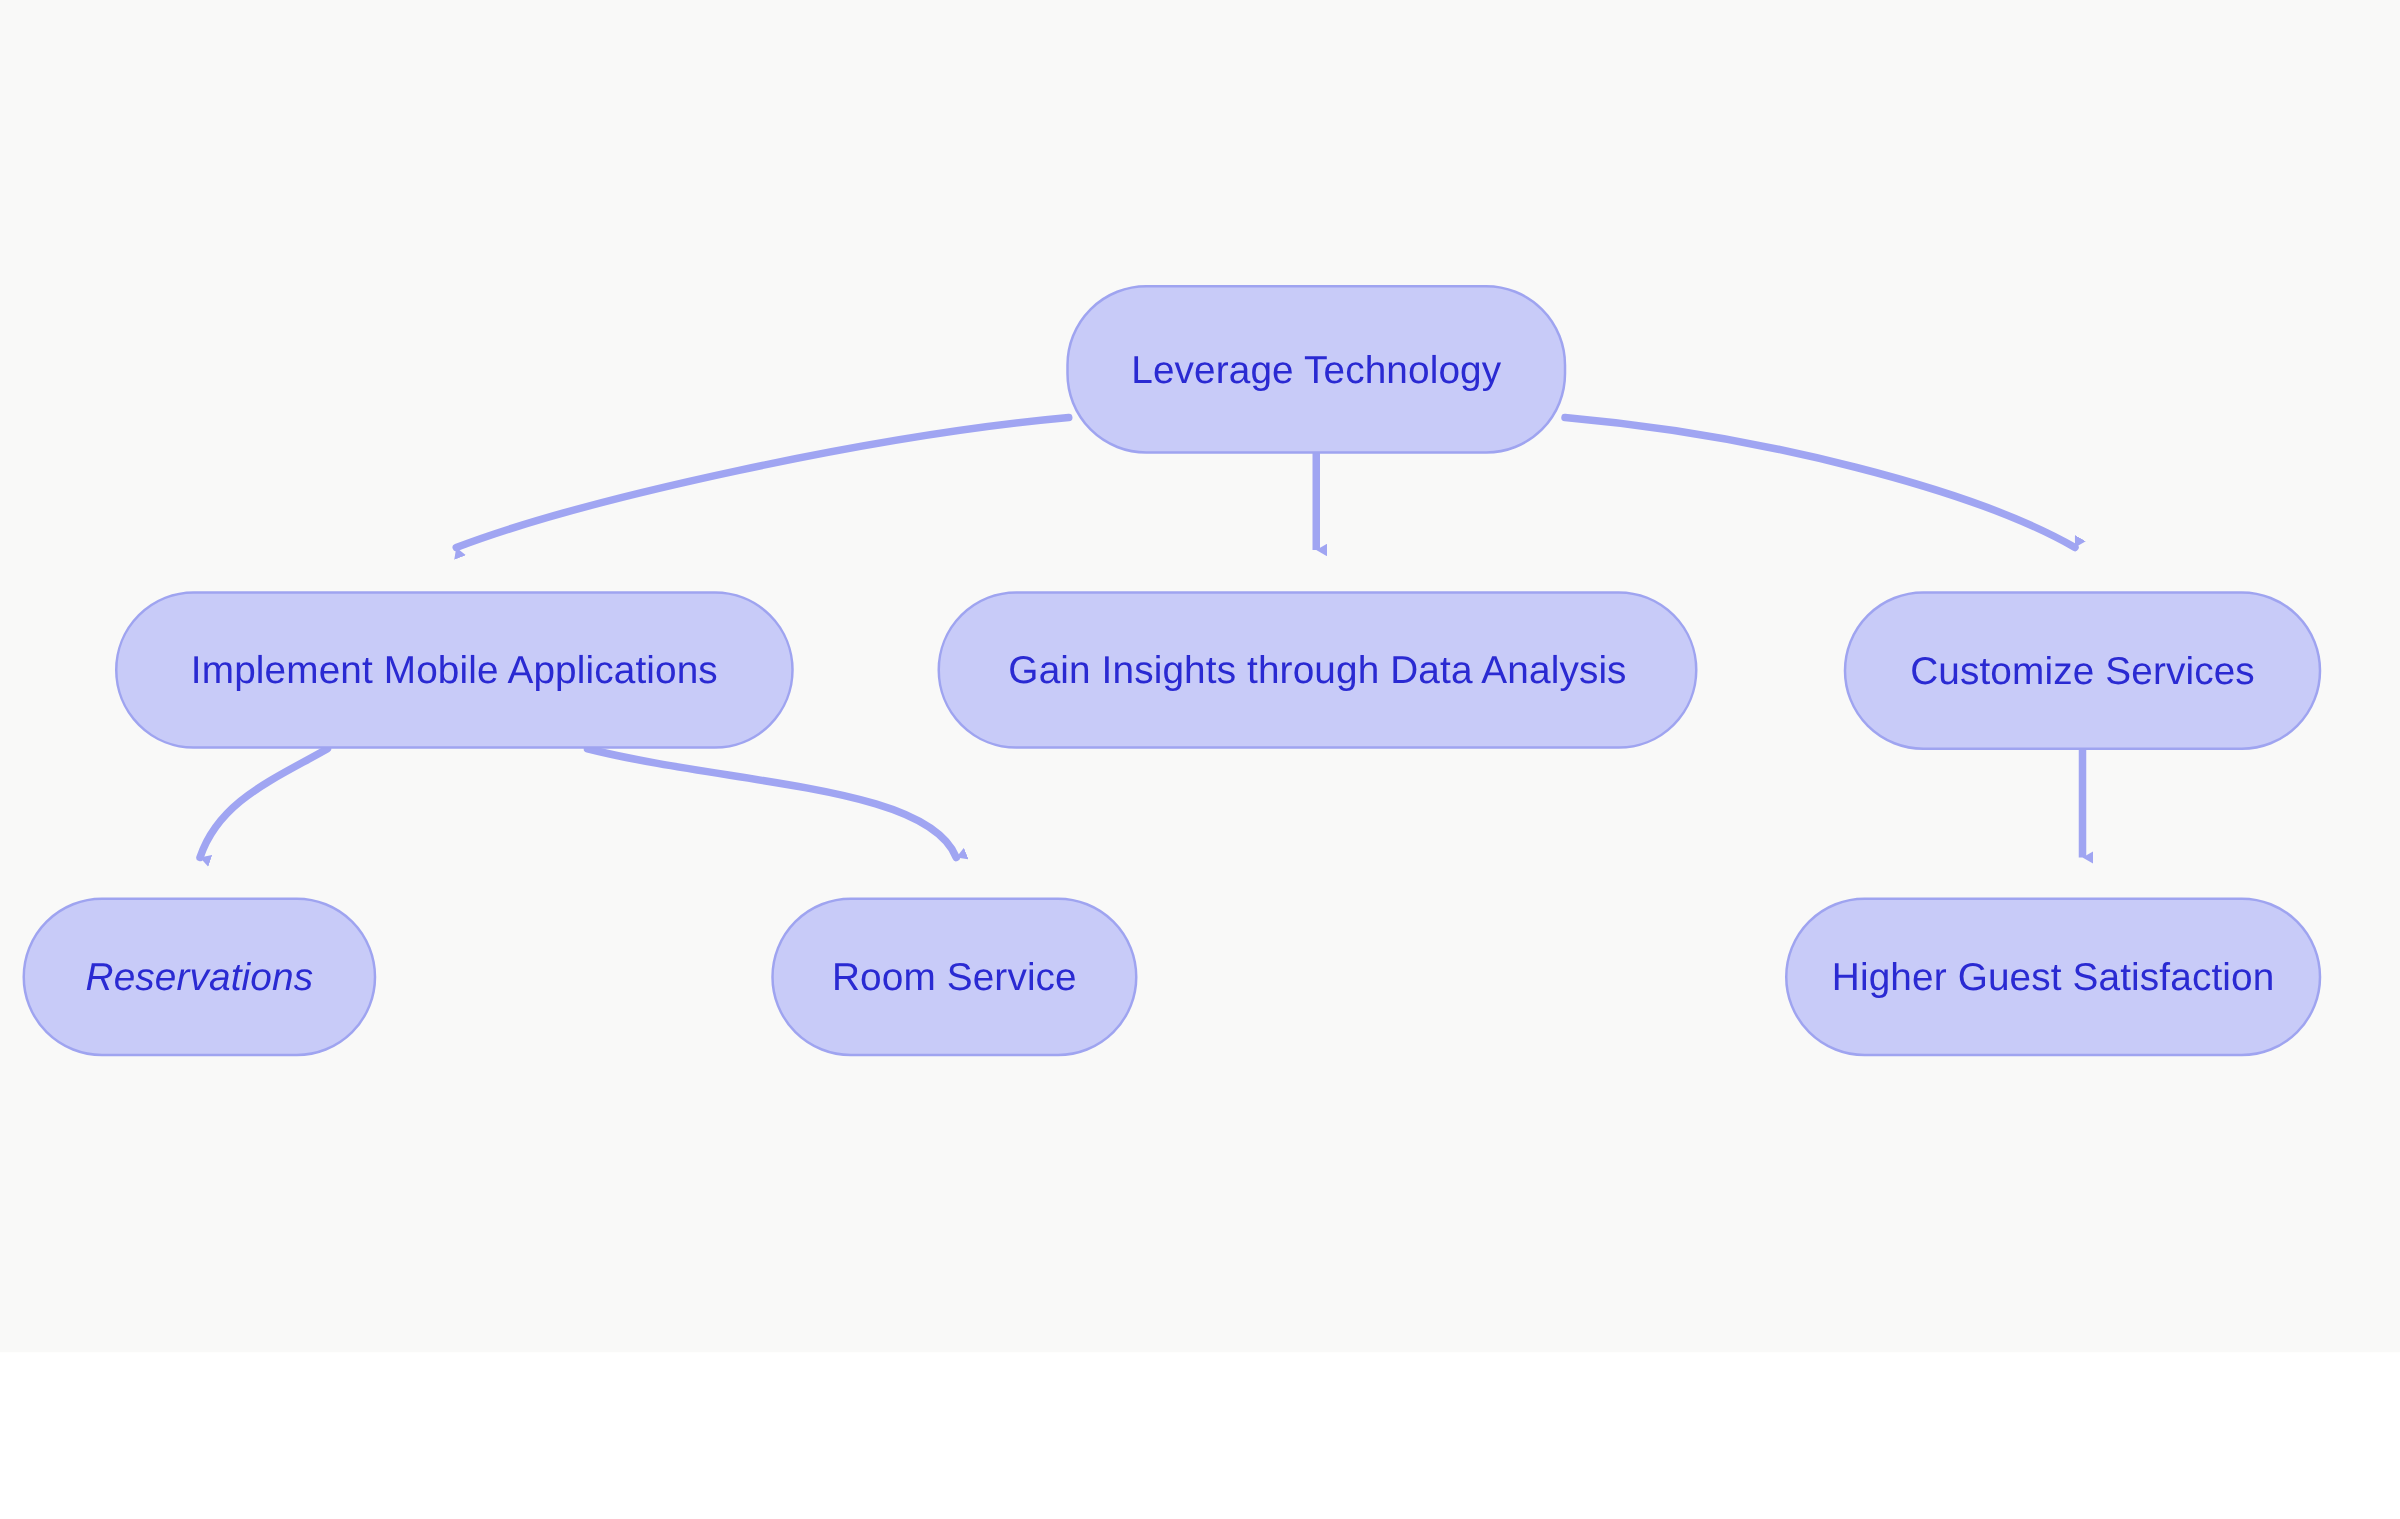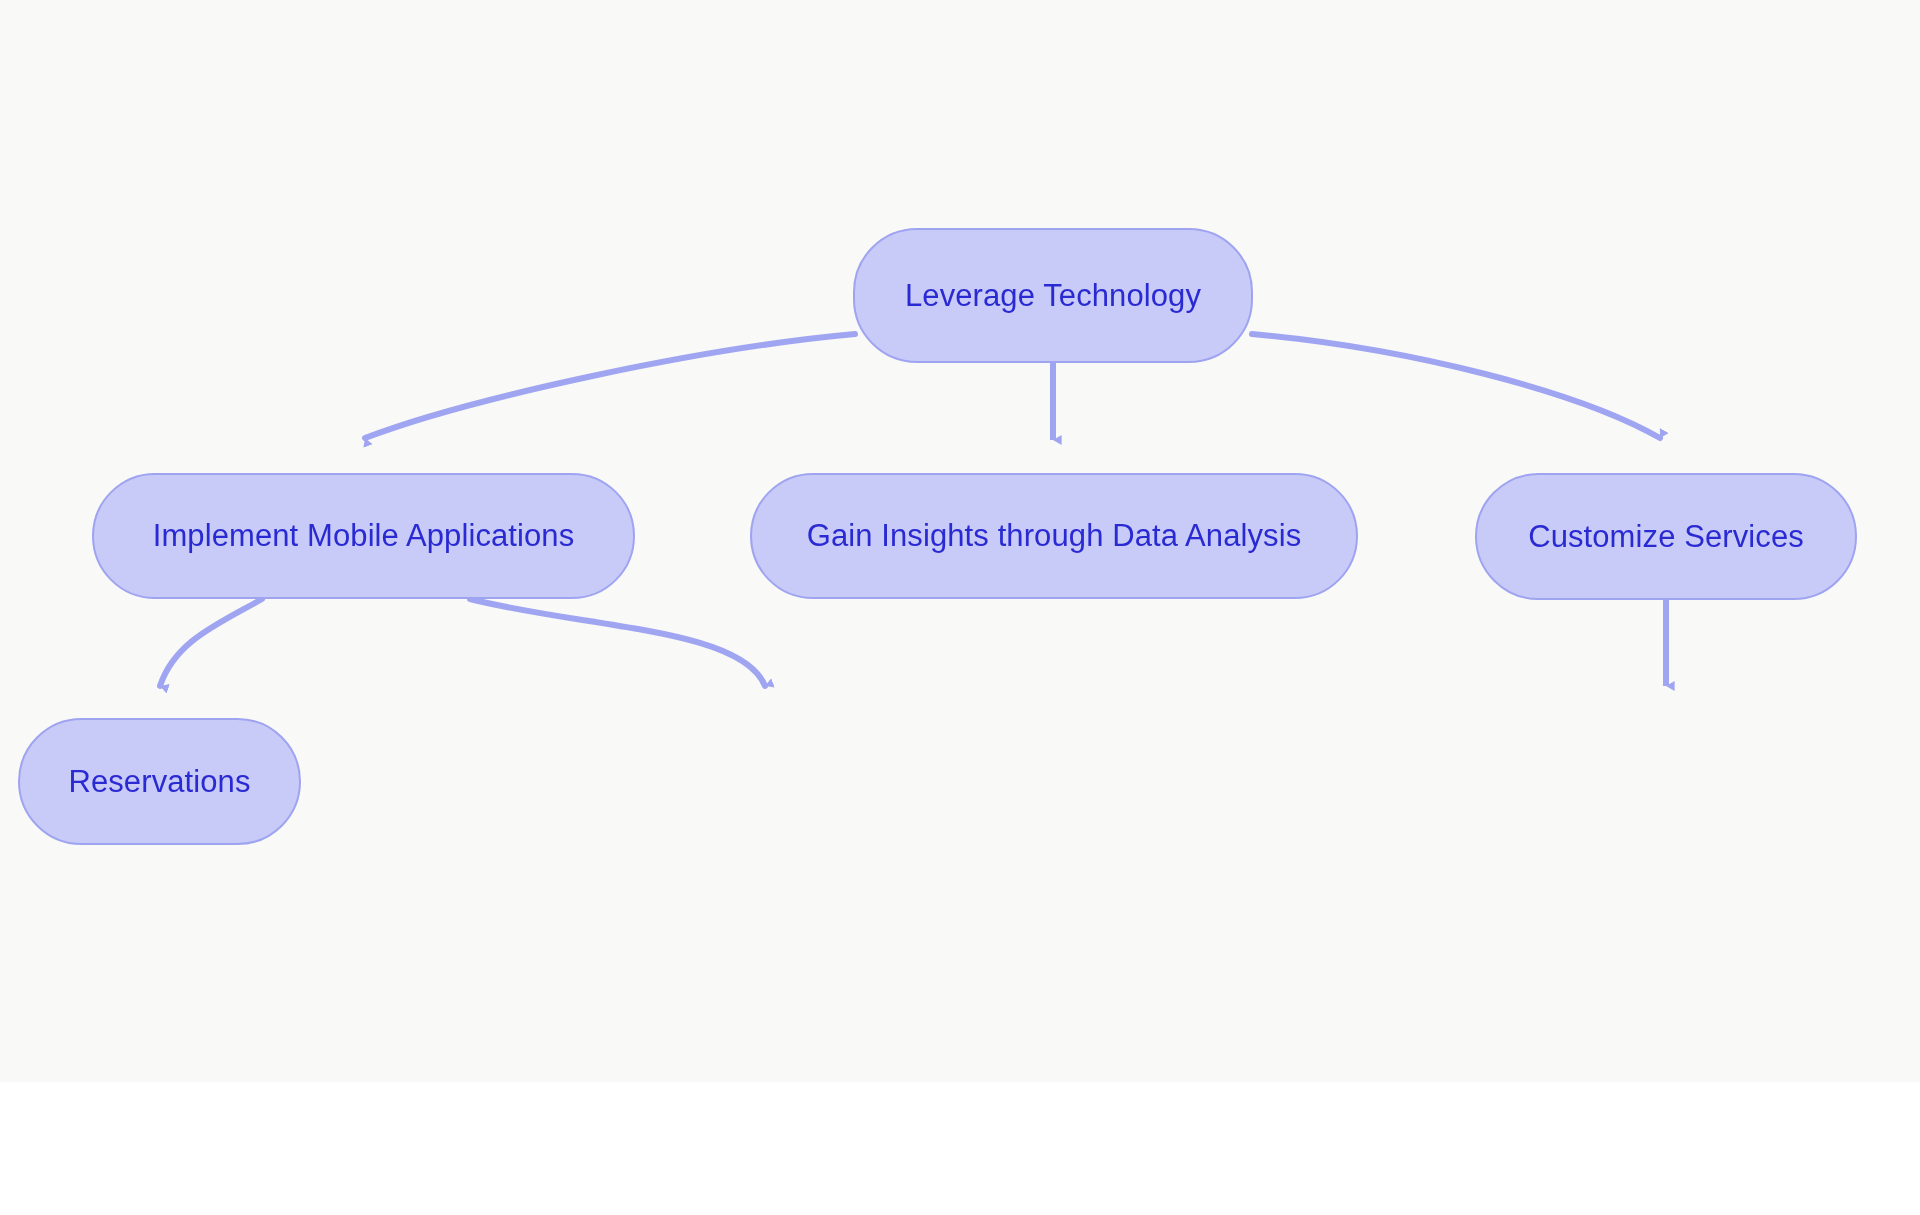--- a/index.html
+++ b/index.html
@@ -99,25 +99,31 @@
     </div>
 
     <div class="node" style="left:92px; top:473px; width:543px; height:126px;">
       <span class="node-label">Implement Mobile Applications</span>
     </div>
 
     <div class="node" style="left:1475px; top:473px; width:382px; height:127px;">
       <span class="node-label">Customize Services</span>
     </div>
 
-    <div class="node" style="left:18px; top:718px; width:283px; height:127px;">
+    <div class="node" style="left:18px; top:718px; width:283px; height:127px;font-style:italic;">
       <span class="node-label">Reservations</span>
     </div>
 
+    <div class="node" style="left:617px; top:718px; width:293px; height:127px;">
+      <span class="node-label">Room Service</span>
+    </div>
 
+    <div class="node" style="left:1428px; top:718px; width:429px; height:127px;">
+      <span class="node-label">Higher Guest Satisfaction</span>
+    </div>
 
   </div>
 
   <div id="footer">
     
   </div>
 
 </div>
 
 </body></html>

